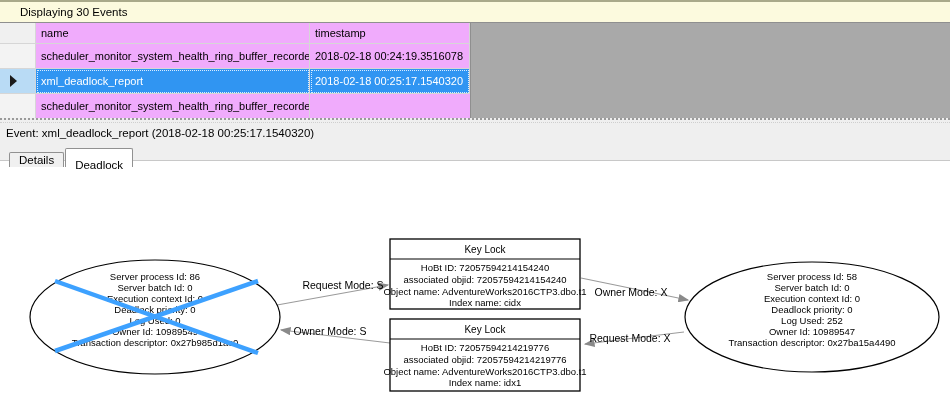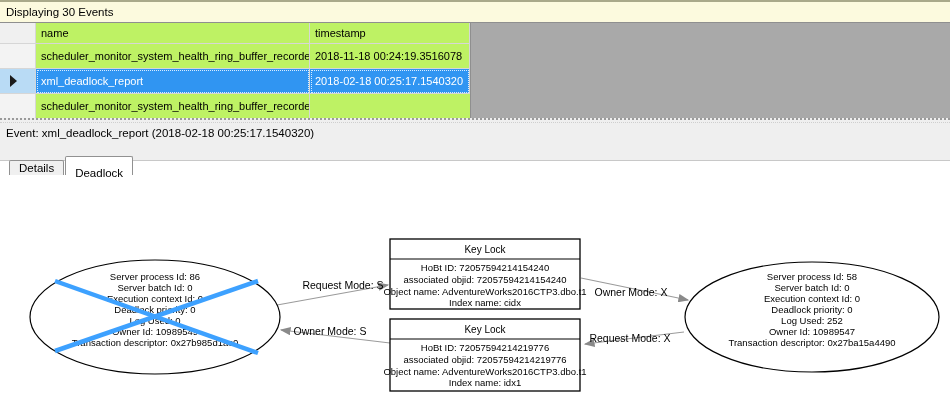--- a/index.html
+++ b/index.html
@@ -5,30 +5,30 @@
   * { margin:0; padding:0; box-sizing:border-box; }
   html,body { width:950px; height:400px; overflow:hidden; }
   body { font-family:"Liberation Sans", sans-serif; position:relative; background:#fff; }
   .stage { position:absolute; inset:0; width:950px; height:400px; }
 
   
   .banner {
     position:absolute; top:0; left:0; width:950px; height:23px;
     background:var(--banner-bg,#fcfade);
     border-top:2px solid #a9a98a; border-bottom:1px solid #8f8f8f;
-    font-size:11.5px; color:#000; line-height:20px; padding-left:6px;
+    font-size:11.5px; color:#000; line-height:20px; padding-left:20px;
   }
 
   
   .gray-zone { position:absolute; top:23px; left:0; width:950px; height:95px; background:var(--canvas-gray,#a9a9a9); }
 
   
   .grid {
     position:absolute; top:23px; left:0; width:471px; height:96px;
-    background:#bef264; border-right:1px solid #8f8f8f; font-size:11px; color:#000;
+    background:#f0abfc; border-right:1px solid #8f8f8f; font-size:11px; color:#000;
   }
   .grid-row { display:flex; width:470px; }
   .grid-row .cell { border-right:1px solid #d6d6d6; border-bottom:1px solid #d6d6d6; overflow:hidden; white-space:nowrap; }
   .sel-cell  { width:36px; background:#f3f3f3; flex:none; position:relative; }
   .name-cell { width:274px; padding:0 0 0 5px; flex:none; }
   .ts-cell   { width:160px; padding:0 0 16px 5px; flex:none; }
   .hdr { height:21px; line-height:21px; }
   .hdr .sel-cell { background:#f0f0f0; }
   .row { height:25px; line-height:24px; }
   .row.selected .name-cell, .row.selected .ts-cell {
@@ -45,21 +45,21 @@
   
   .splitter {
     position:absolute; top:118px; left:0; width:950px; height:5px;
     background:#efefef; border-top:2px dotted #9a9a9a; border-bottom:1px dotted #cfcfcf;
   }
 
   
   .lower { position:absolute; top:123px; left:0; width:950px; height:277px; background:#efefef; }
   .event-label { position:absolute; top:4px; left:6px; font-size:11.5px; color:#000; }
 
-  .tabs { position:absolute; top:33px; left:9px; display:flex; align-items:flex-end; height:19px; z-index:3; }
+  .tabs { position:absolute; top:25px; left:9px; display:flex; align-items:flex-end; height:19px; z-index:3; }
   .tab {
     font-size:11.5px; color:#000; background:#f0f0f0;
     border:1px solid #919191; border-bottom:none;
     padding:1px 9px 2px 9px; height:15px; line-height:13px;
     border-radius:2px 2px 0 0; margin-right:1px;
   }
   .tab.active { background:#fff; height:19px; line-height:17px; padding-top:8px; position:relative; z-index:4; }
 
   .content { position:absolute; top:37px; left:0; width:950px; height:240px; background:#fff; border-top:1px solid #c8c8c8; }
   svg text { font-family:"Liberation Sans", sans-serif; fill:#000; }
@@ -80,21 +80,21 @@
 
   <div class="grid">
     <div class="grid-row hdr">
       <div class="cell sel-cell"></div>
       <div class="cell name-cell">name</div>
       <div class="cell ts-cell">timestamp</div>
     </div>
     <div class="grid-row row">
       <div class="cell sel-cell"></div>
       <div class="cell name-cell">scheduler_monitor_system_health_ring_buffer_recorded</div>
-      <div class="cell ts-cell">2018-11-18 00:24:19.3516078</div>
+      <div class="cell ts-cell">2018-02-18 00:24:19.3516078</div>
     </div>
     <div class="grid-row row selected">
       <div class="cell sel-cell">
           <span class="row-arrow"></span>
         </div>
       <div class="cell name-cell">xml_deadlock_report</div>
       <div class="cell ts-cell">2018-02-18 00:25:17.1540320</div>
     </div>
     <div class="grid-row row">
       <div class="cell sel-cell"></div>

